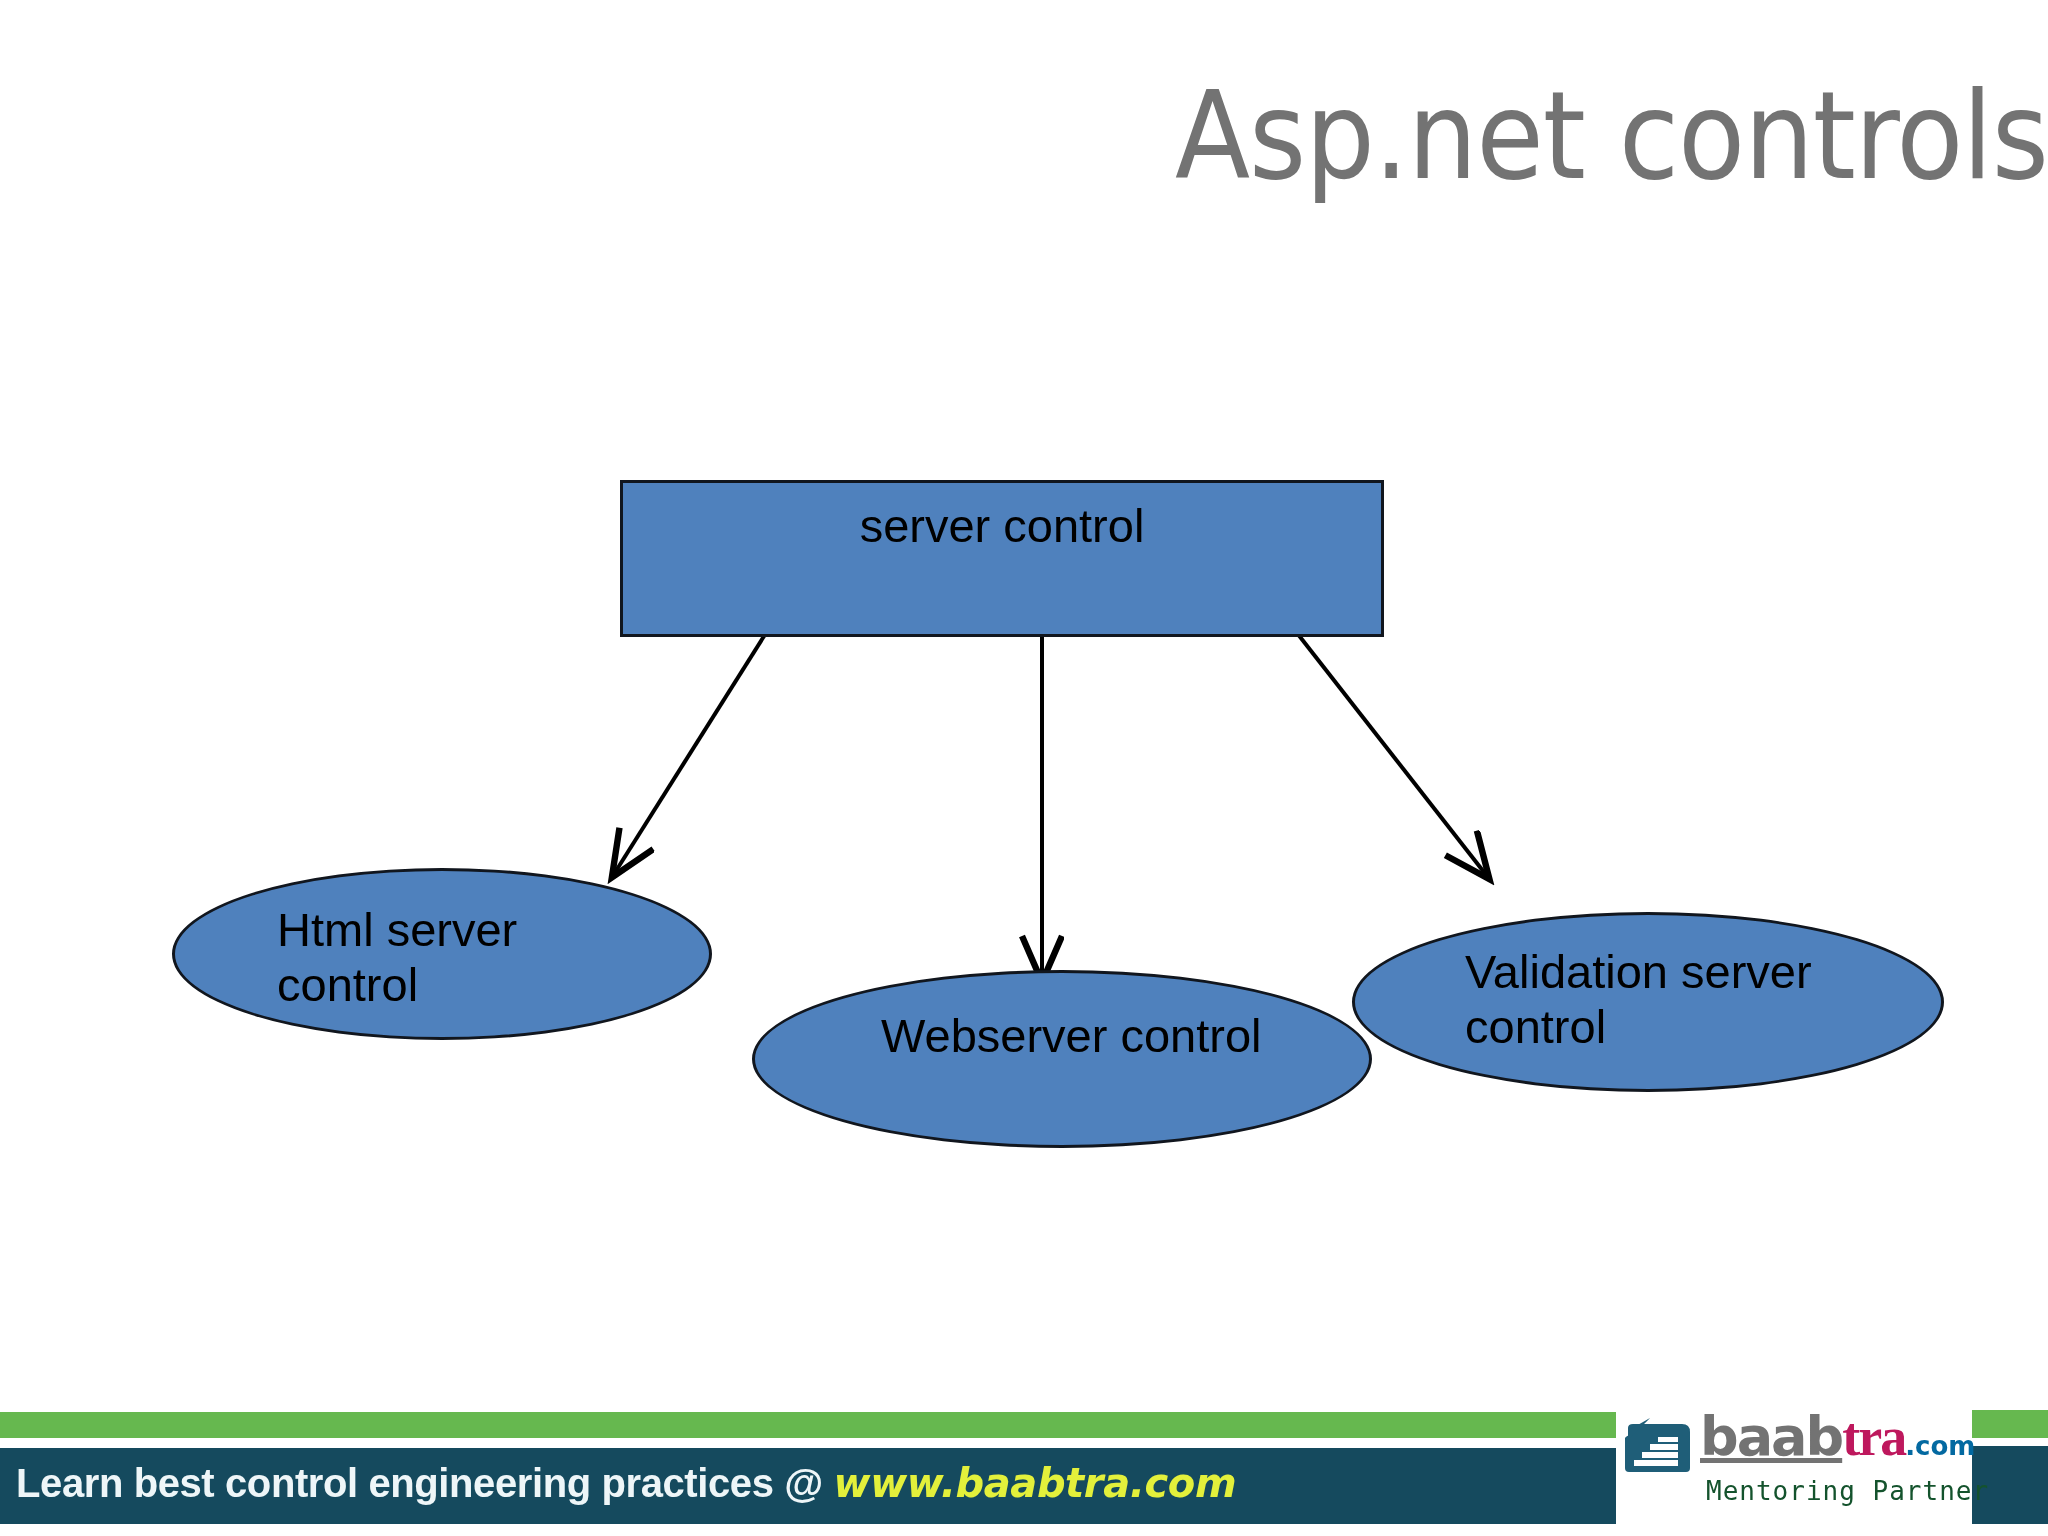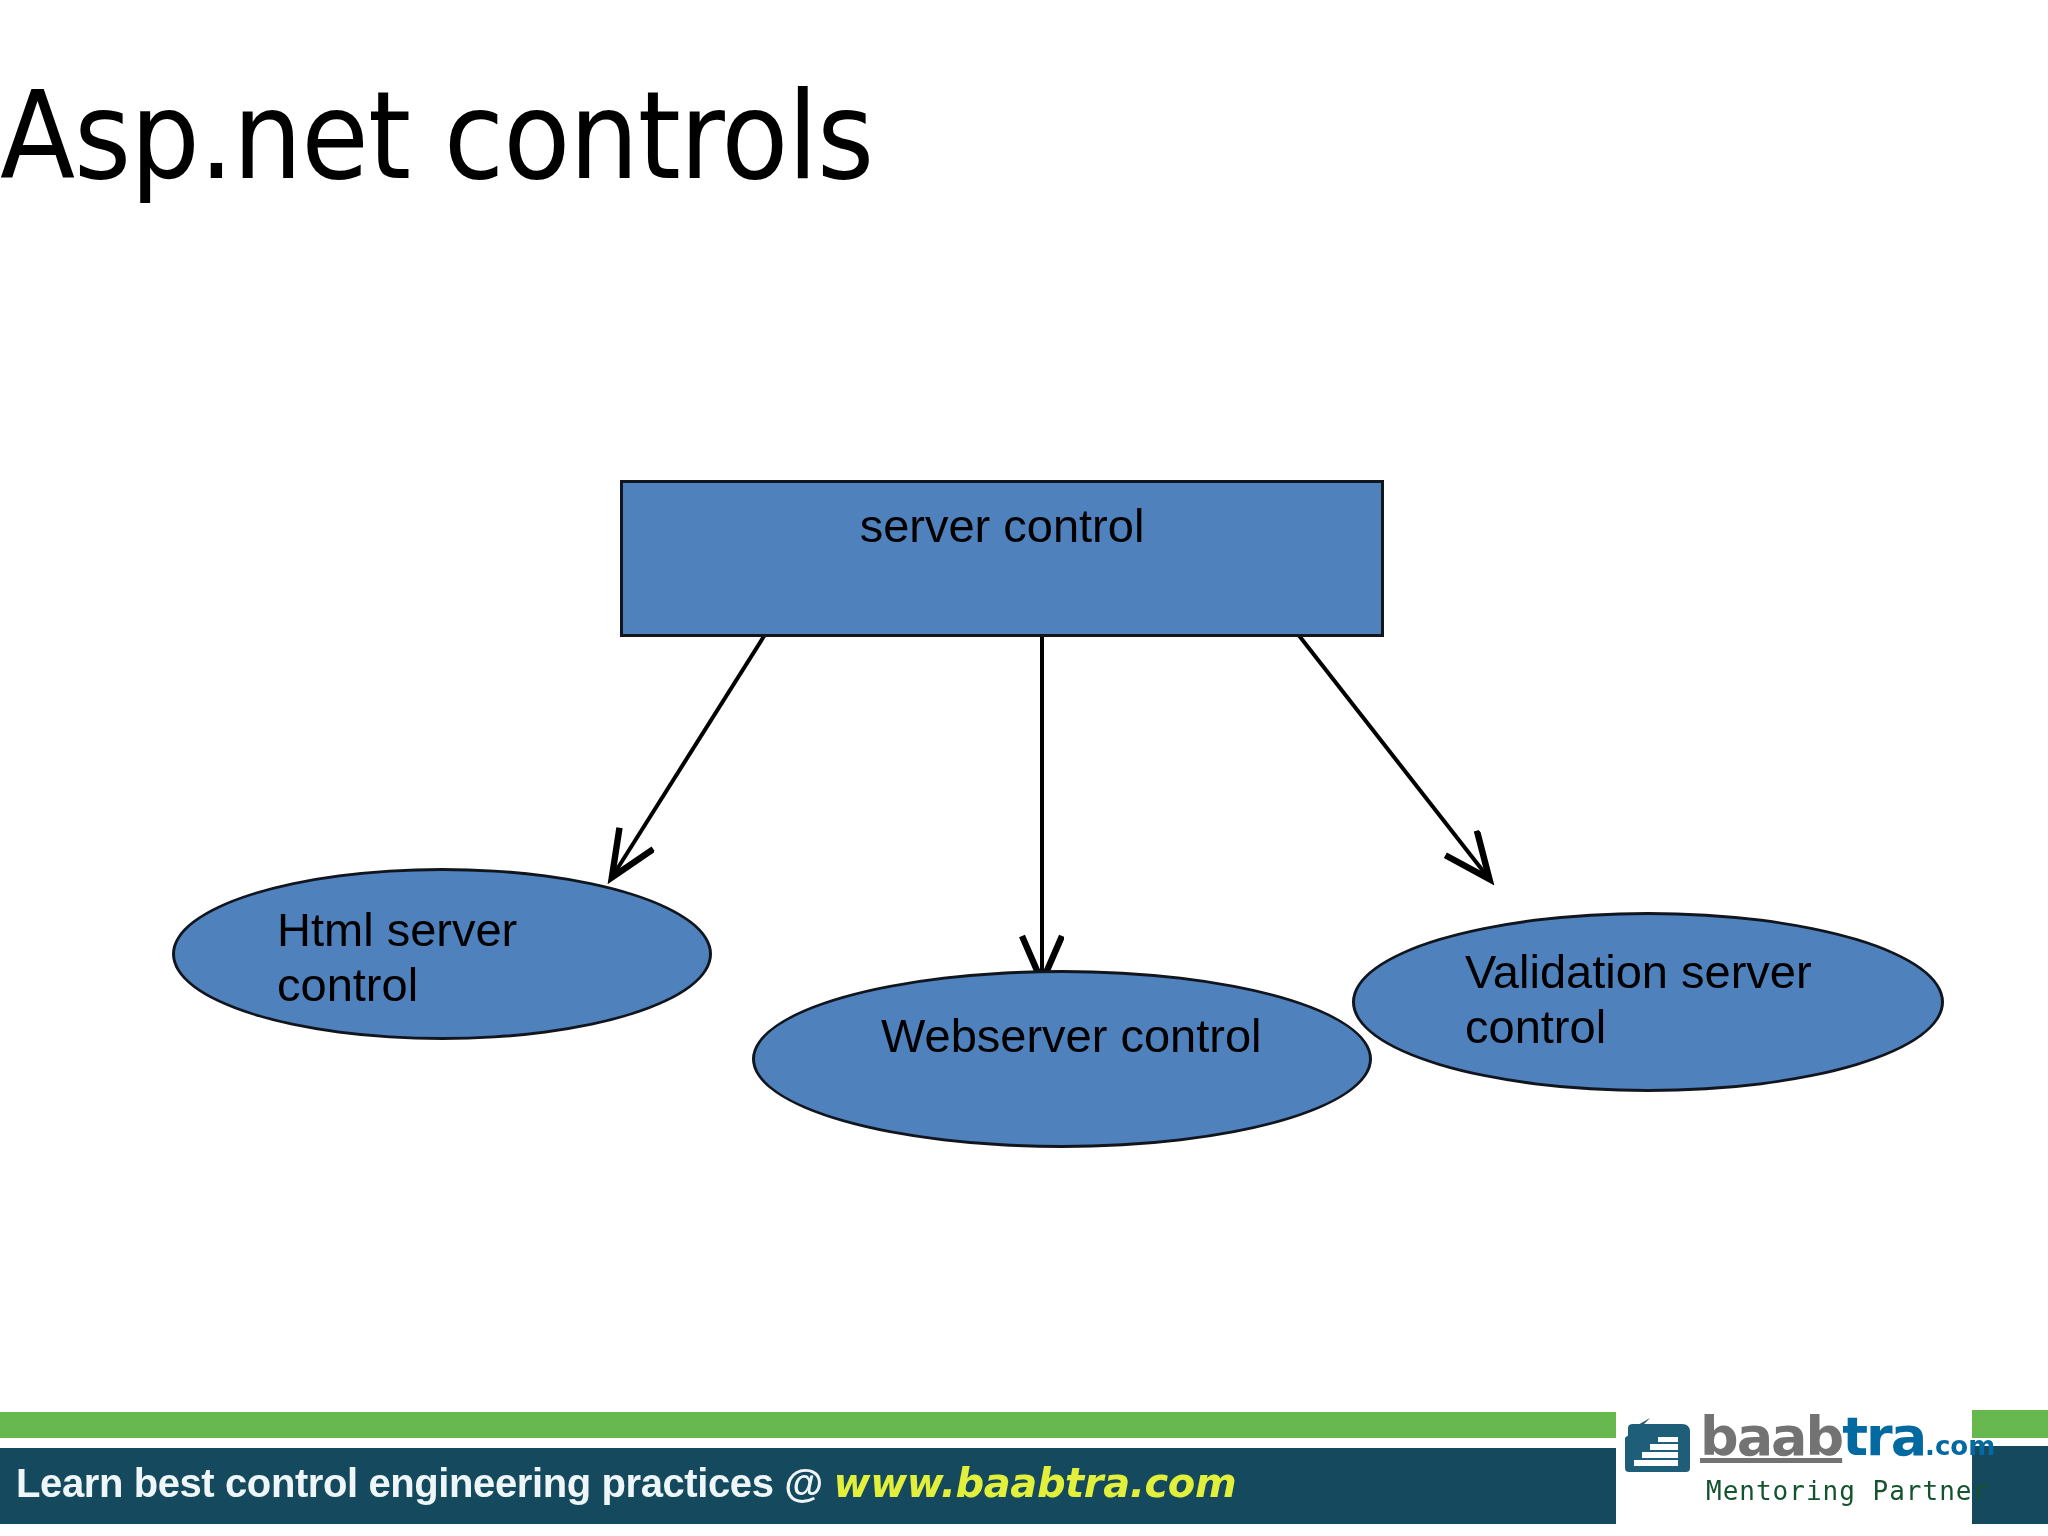--- a/index.html
+++ b/index.html
@@ -23,26 +23,26 @@
     height: 1536px;
     background: #ffffff;
   }
 
   
   #slide-title {
     position: absolute;
     left: 0;
     top: 72px;
     width: 2048px;
-    text-align: left;
+    text-align: right;
     font-family: "DejaVu Sans Condensed", "Liberation Sans", sans-serif;
     font-size: 122px;
     font-weight: 300;
     line-height: 1.05;
-    color: #000000;
+    color: #737373;
     letter-spacing: -1px;
     white-space: nowrap;
   }
 
   
   #diagram {
     position: absolute;
     left: 0; top: 0;
     width: 2048px;
     height: 1400px;
@@ -210,21 +210,21 @@
     left: 80px;
     top: 8px;
     font-family: "DejaVu Sans", sans-serif;
     font-size: 54px;
     font-weight: 700;
     letter-spacing: -2px;
     white-space: nowrap;
     line-height: 1;
   }
   #logo-wordmark .w-gray  { color: #737373; text-decoration: underline; }
-  #logo-wordmark .w-teal  { color: #0369a1; }
+  #logo-wordmark .w-teal  { color: #be185d; font-family: Liberation Serif, serif; }
   #logo-wordmark .w-dotcom {
     color: #0369a1;
     font-size: 26px;
     font-weight: 700;
     letter-spacing: 0;
   }
   #logo-tagline {
     position: absolute;
     left: 86px;
     top: 74px;

